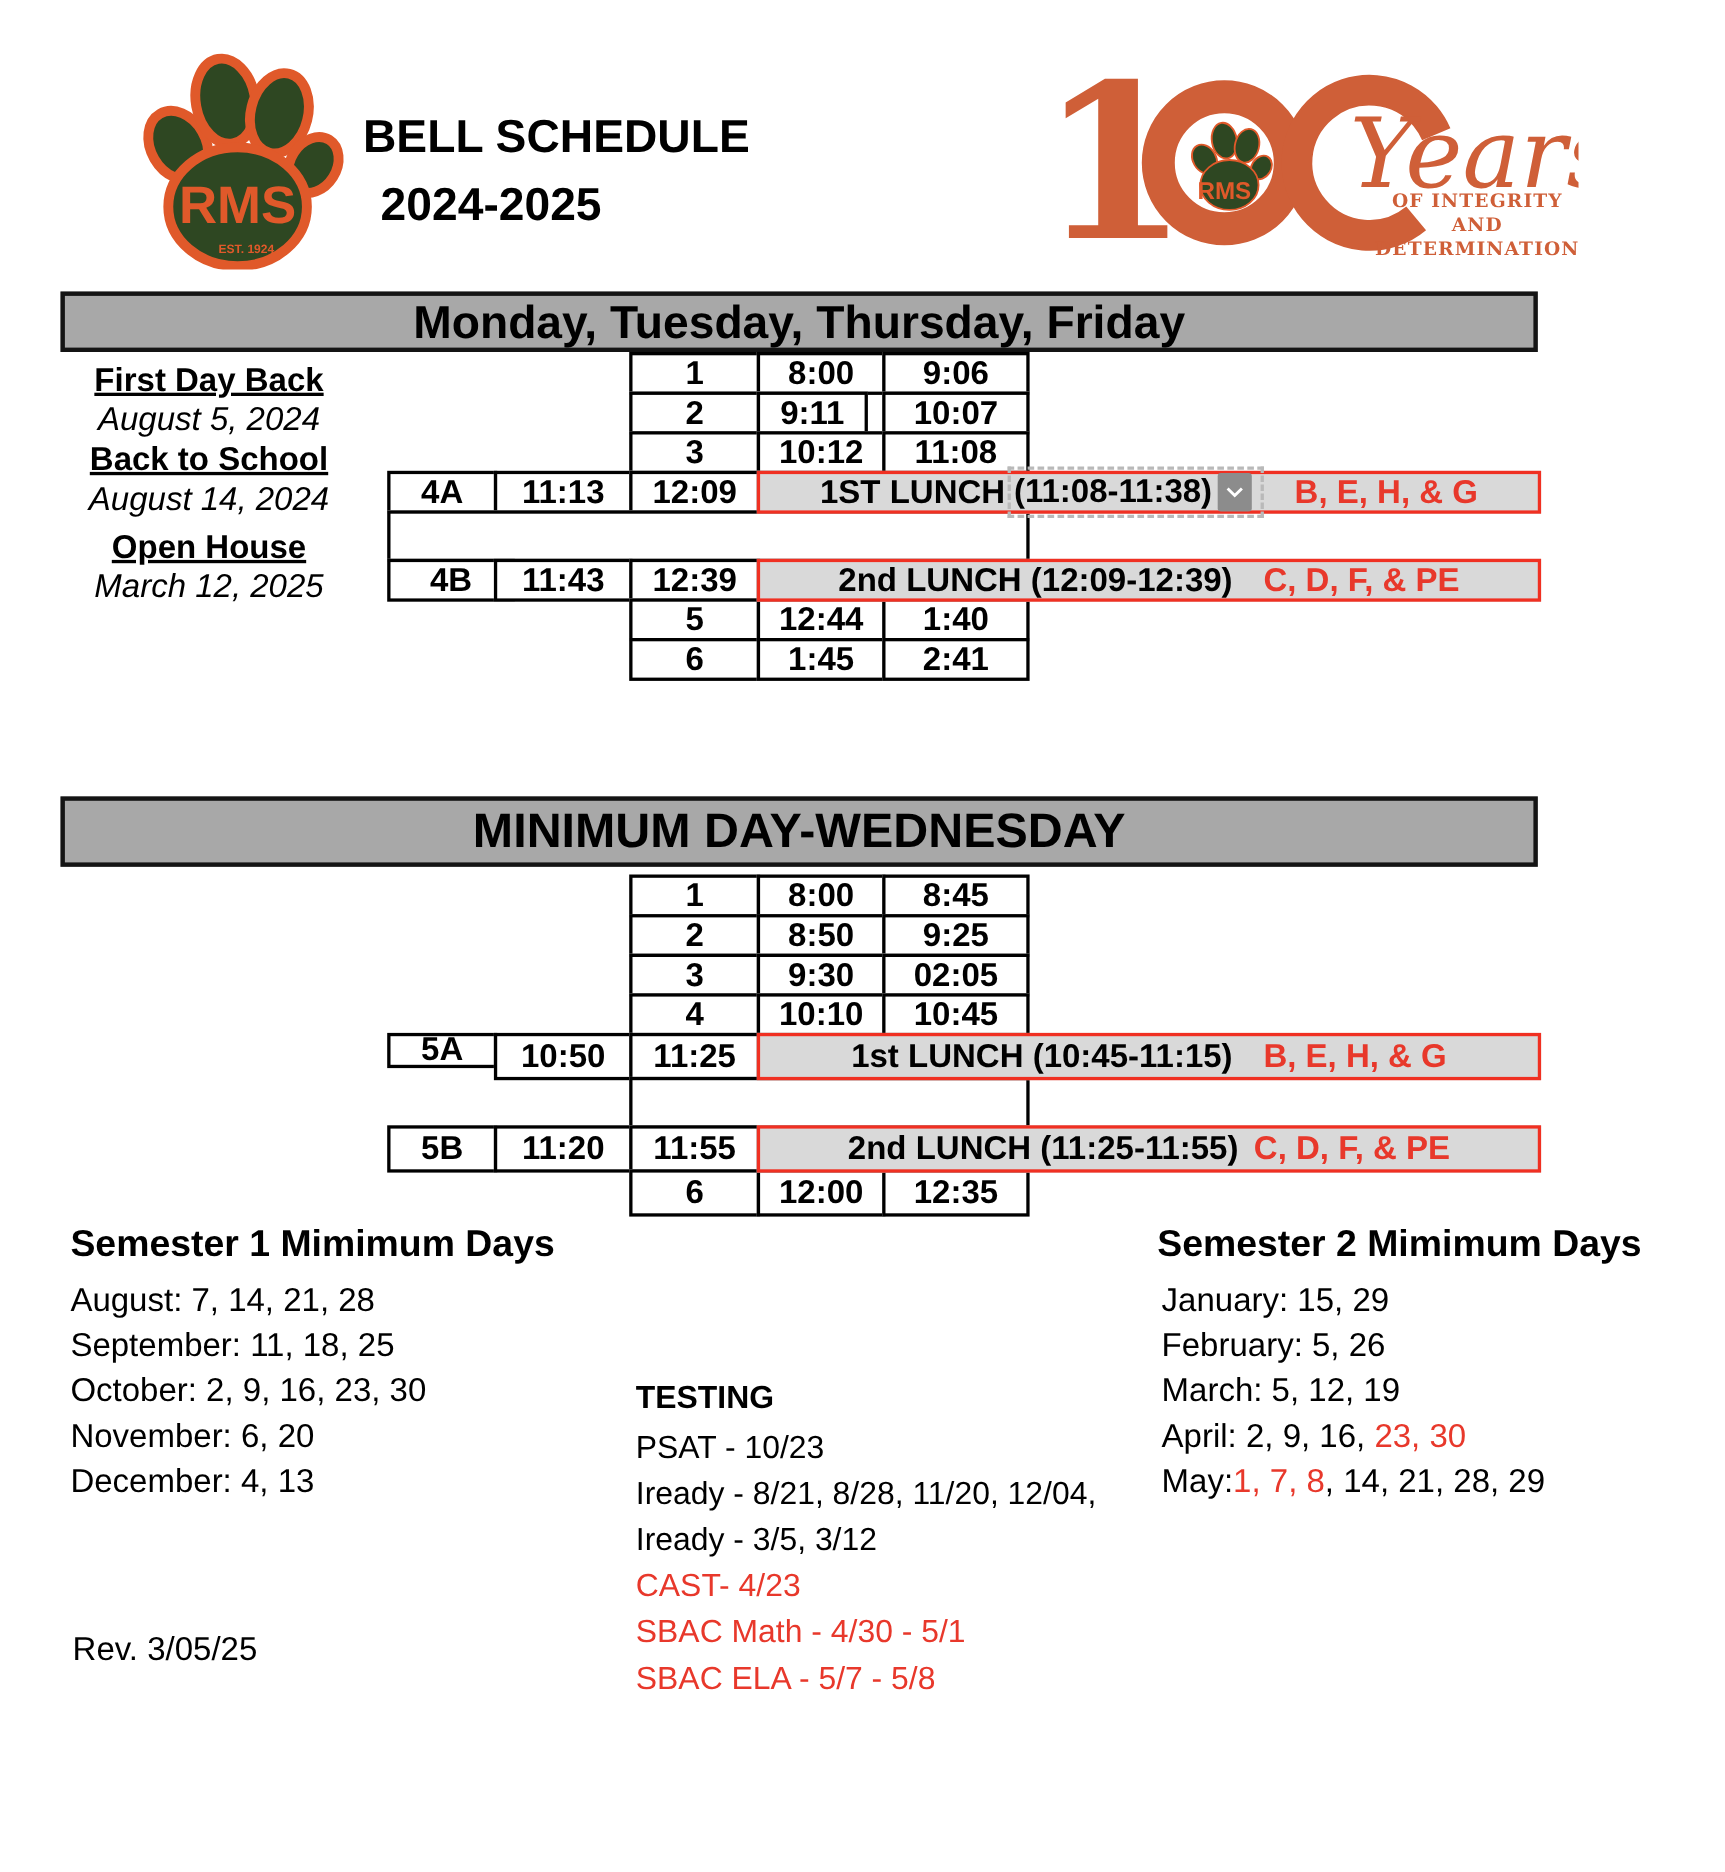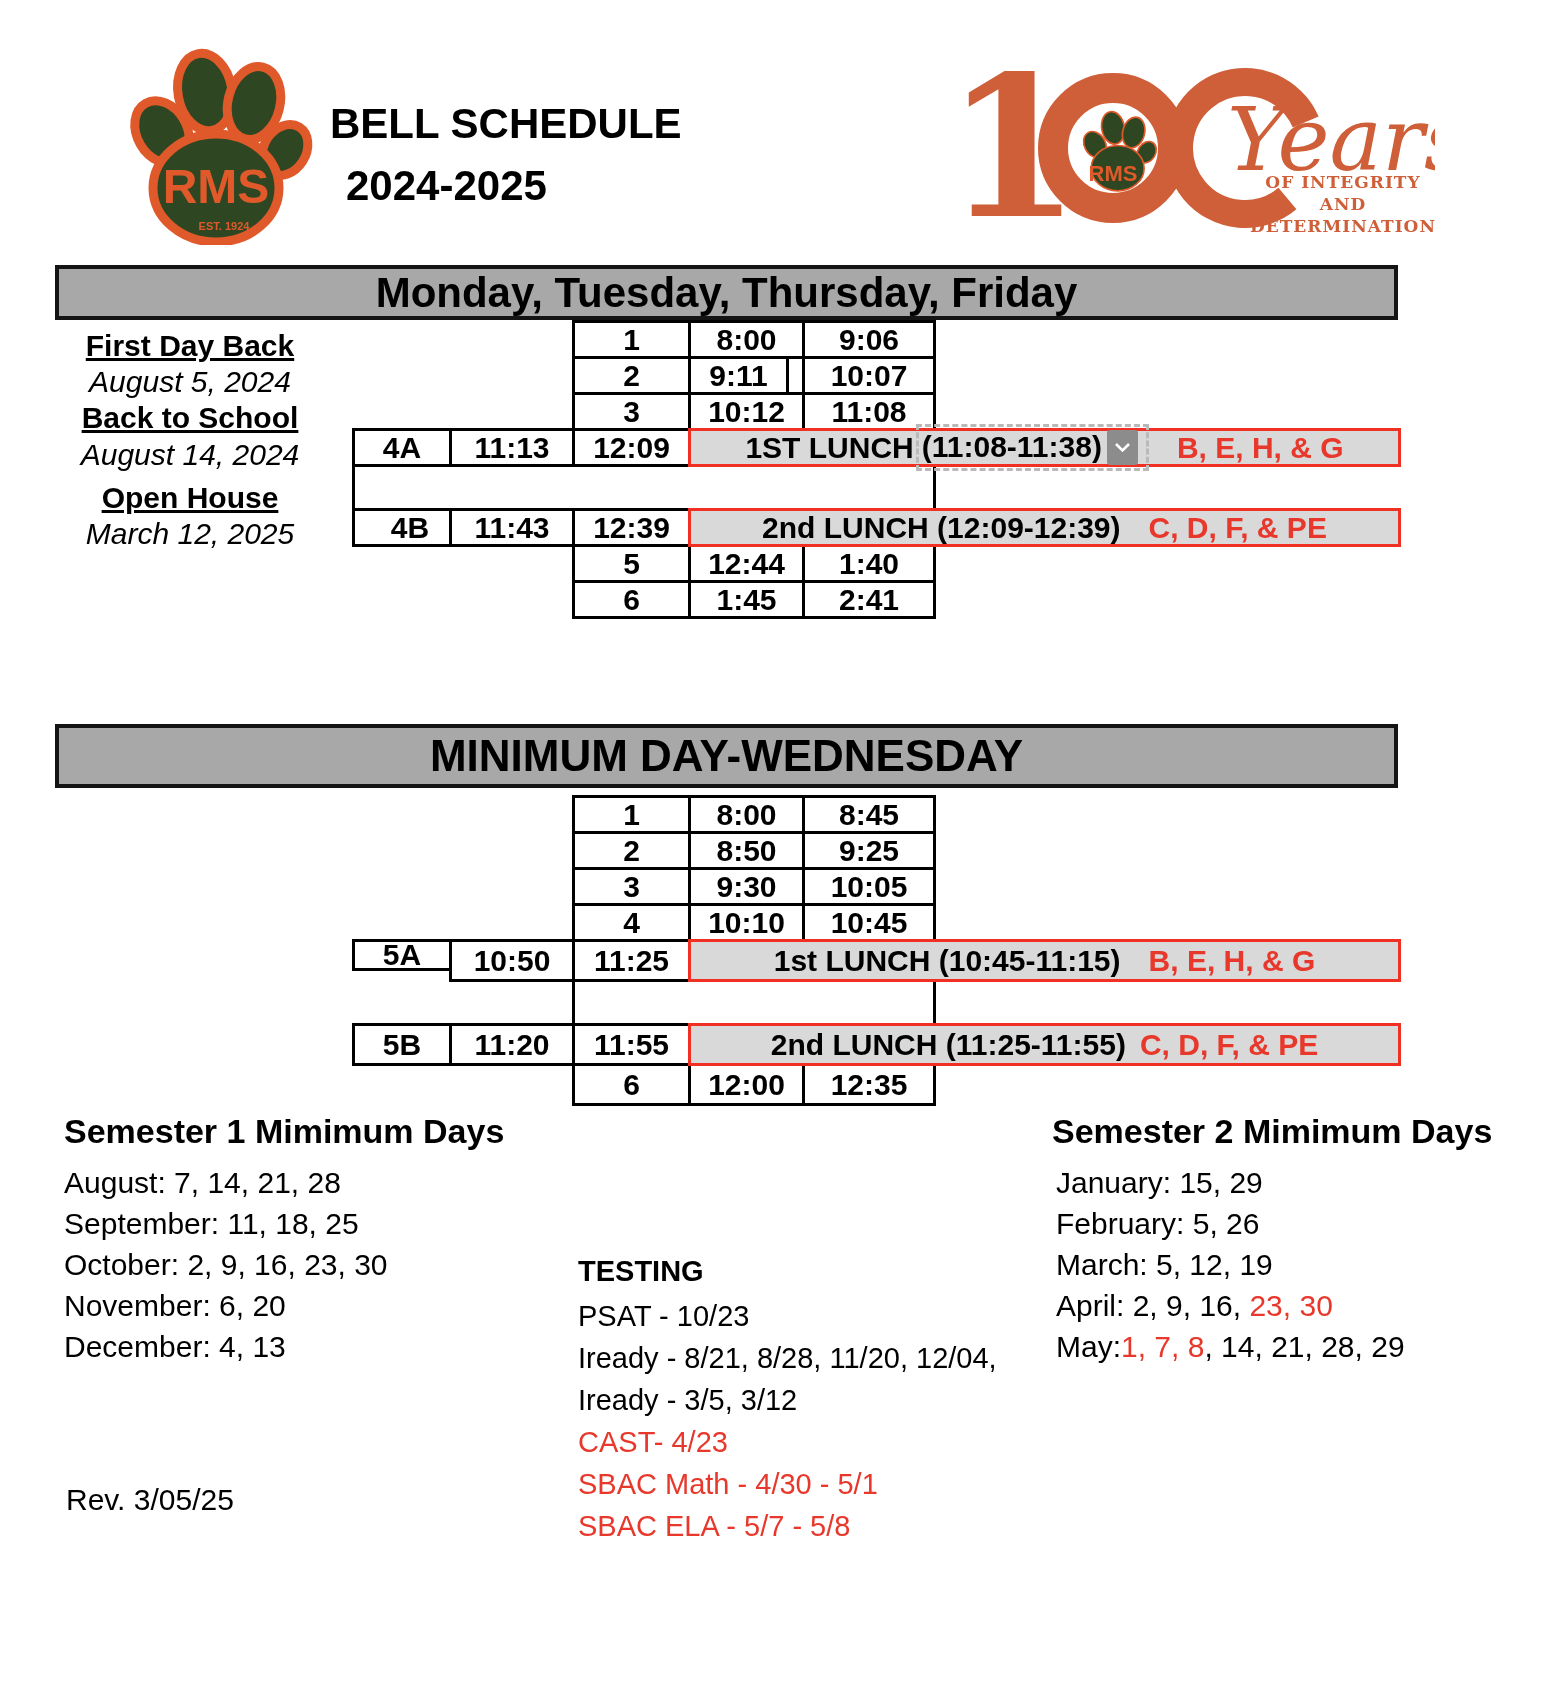--- a/index.html
+++ b/index.html
@@ -150,21 +150,21 @@
     <div class="cell" style="left:572px;top:795px;width:119px;height:39px">1</div>
     <div class="cell" style="left:688px;top:795px;width:117px;height:39px">8:00</div>
     <div class="cell" style="left:802px;top:795px;width:134px;height:39px">8:45</div>
 
     <div class="cell" style="left:572px;top:831px;width:119px;height:39px">2</div>
     <div class="cell" style="left:688px;top:831px;width:117px;height:39px">8:50</div>
     <div class="cell" style="left:802px;top:831px;width:134px;height:39px">9:25</div>
 
     <div class="cell" style="left:572px;top:867px;width:119px;height:39px">3</div>
     <div class="cell" style="left:688px;top:867px;width:117px;height:39px">9:30</div>
-    <div class="cell" style="left:802px;top:867px;width:134px;height:39px">10:05</div>
+    <div class="cell" style="left:802px;top:867px;width:134px;height:39px">02:05</div>
 
     <div class="cell" style="left:572px;top:903px;width:119px;height:39px">4</div>
     <div class="cell" style="left:688px;top:903px;width:117px;height:39px">10:10</div>
     <div class="cell" style="left:802px;top:903px;width:134px;height:39px">10:45</div>
 
     <div class="cell" style="left:352px;top:939px;width:100px;height:32px">5A</div>
     <div class="cell" style="left:449px;top:939px;width:126px;height:43px">10:50</div>
     <div class="cell" style="left:572px;top:939px;width:119px;height:43px">11:25</div>
 
     <div class="cell" style="left:572px;top:979px;width:364px;height:47px"></div>

